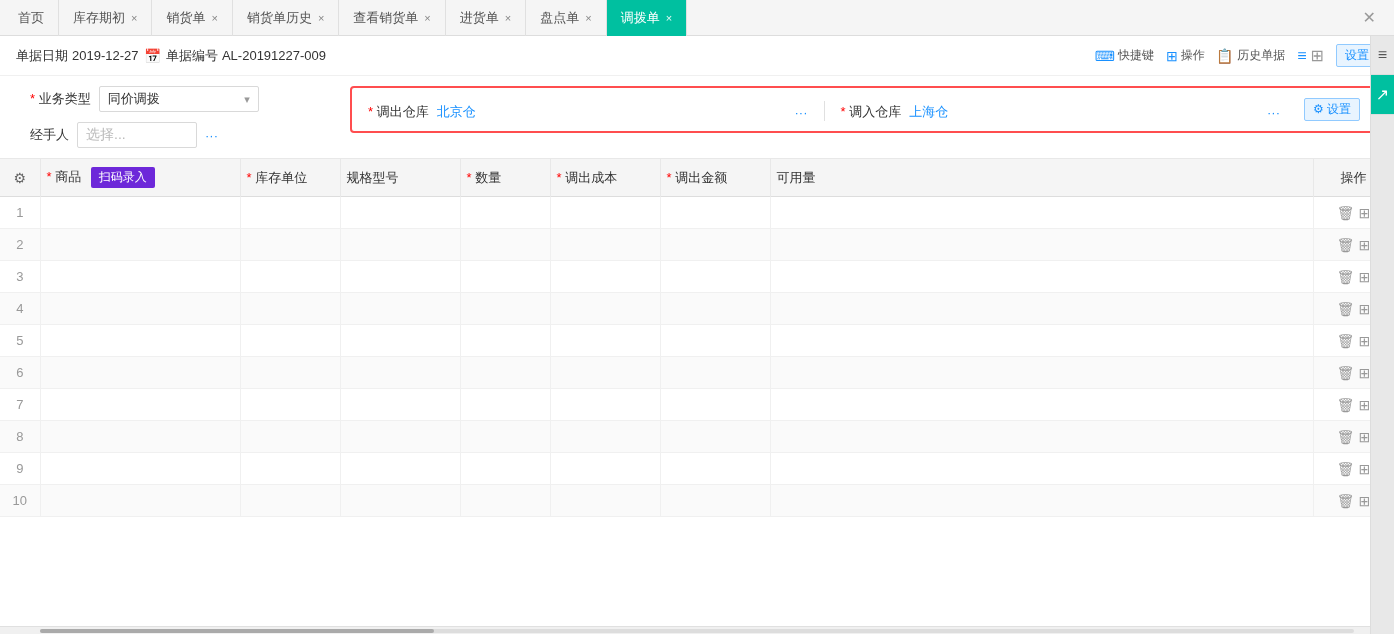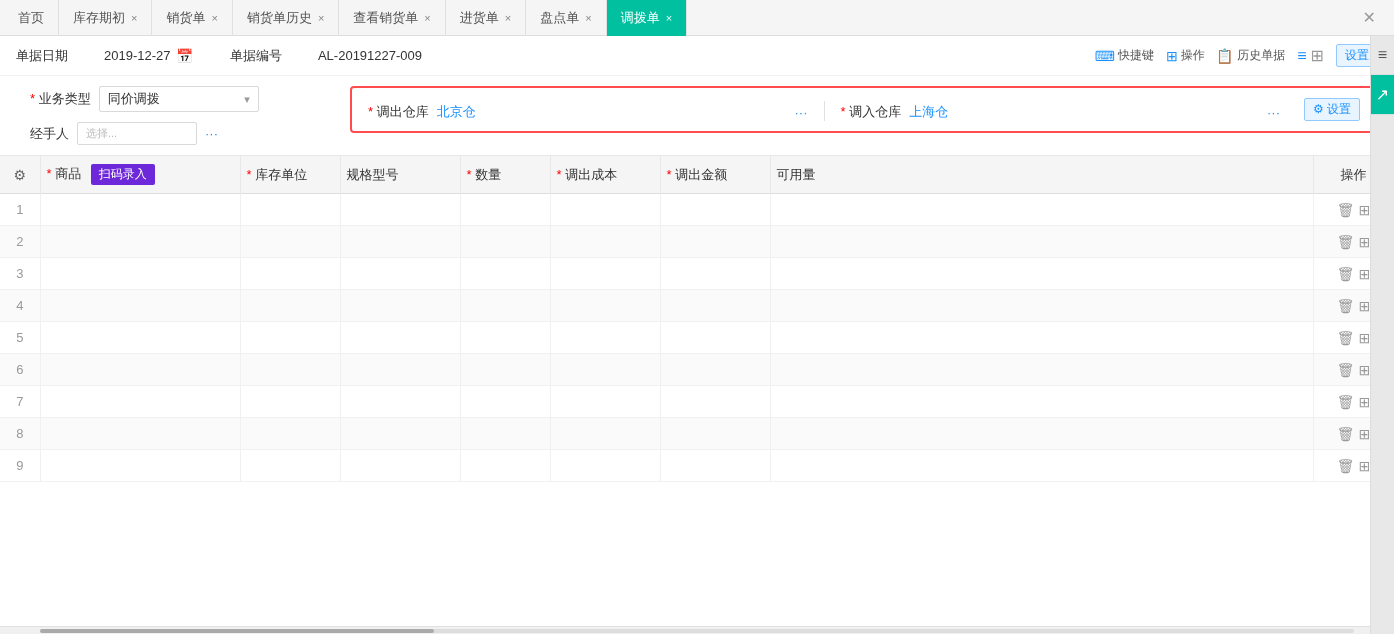--- a/index.html
+++ b/index.html
@@ -57,21 +57,21 @@
       flex-direction: column;
     }
 
     
     .header-row {
       display: flex;
       align-items: center;
       padding: 8px 16px;
       border-bottom: 1px solid #f0f0f0;
       background: #fff;
-      gap: 36px;
+      gap: 4px;
     }
     .field-label {
       color: #333;
       font-size: 13px;
       white-space: nowrap;
     }
     .field-value {
       color: #333;
       font-size: 13px;
       display: flex;
@@ -152,21 +152,21 @@
       justify-content: space-between;
       font-size: 13px;
     }
     .form-field .select-box .arrow { color: #999; font-size: 11px; }
     .form-field .input-placeholder {
       color: #bbb;
       border: 1px solid #d9d9d9;
       border-radius: 2px;
       padding: 3px 8px;
       min-width: 120px;
-      font-size: 11px;
+      font-size: 14px;
     }
     .form-field .more-btn {
       color: #1890ff;
       cursor: pointer;
       font-size: 13px;
     }
 
     
     .warehouse-box {
       border: 2px solid #ff4d4f;
@@ -600,20 +600,36 @@
               <td></td>
               <td></td>
               <td></td>
               <td class="col-actions">
                 <div class="action-icons">
       <span title="删除">🗑</span>
       <span title="复制">⊞</span>
     </div>
               </td>
             </tr>
+            <tr>
+              <td class="row-num">10</td>
+              <td></td>
+              <td></td>
+              <td></td>
+              <td></td>
+              <td></td>
+              <td></td>
+              <td></td>
+              <td class="col-actions">
+                <div class="action-icons">
+      <span title="删除">🗑</span>
+      <span title="复制">⊞</span>
+    </div>
+              </td>
+            </tr>
           </tbody>
       </table>
     </div>
 
     <div class="scrollbar-area">
       <div class="scrollbar-track">
         <div class="scrollbar-thumb"></div>
       </div>
     </div>
 

